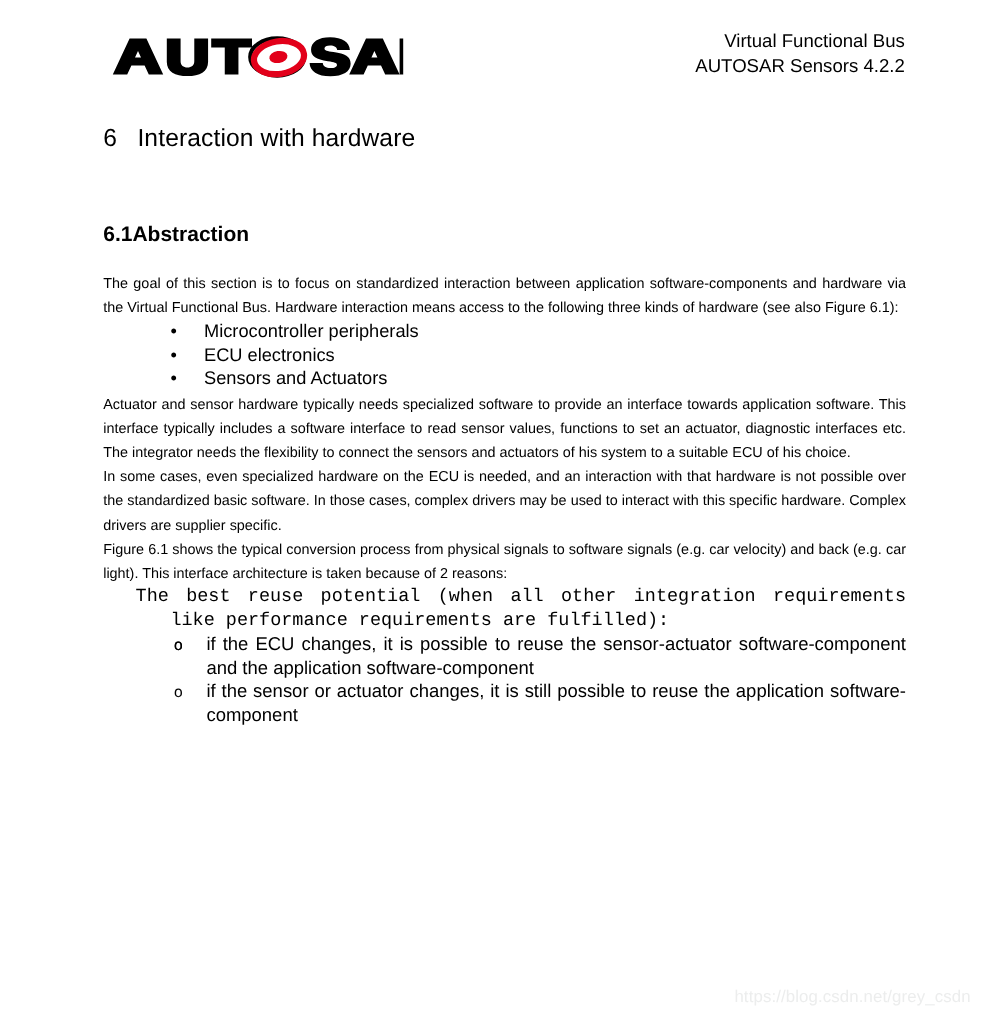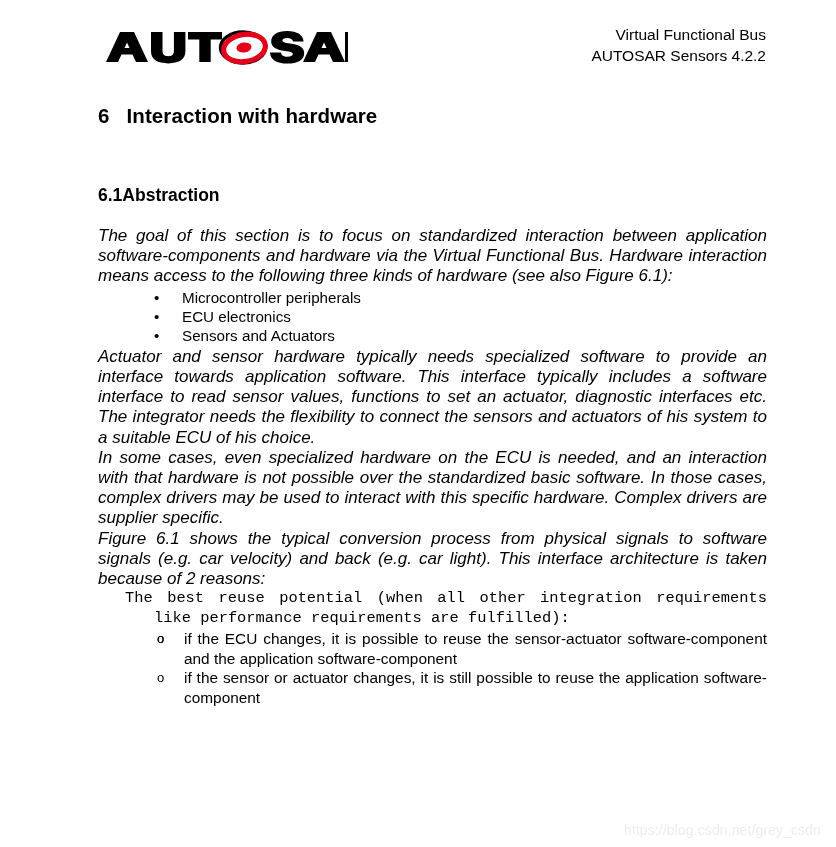--- a/index.html
+++ b/index.html
@@ -11,21 +11,21 @@
     width: 836px;
     height: 847px;
     position: relative;
     font-family: "Liberation Sans", sans-serif;
     color: #000000;
     overflow: hidden;
   }
 
   .page {
     position: absolute;
-    left: 12px; top: 0;
+    left: 0; top: 0;
     width: 770px;
     height: 847px;
   }
 
   
   .doc-header {
     position: absolute;
     left: 0;
     top: 24px;
     width: 836px;
@@ -51,21 +51,21 @@
     color: #000;
   }
   .header-text div { white-space: nowrap; }
 
   
   .h1 {
     position: absolute;
     left: 86px;
     top: 104px;
     font-size: 20.5px;
-    font-weight: bold;
+    font-weight: normal;
     letter-spacing: 0.1px;
     white-space: nowrap;
   }
   .h1 .num { margin-right: 17px; }
 
   .h2 {
     position: absolute;
     left: 86px;
     top: 185px;
     font-size: 17.5px;
@@ -77,27 +77,26 @@
   
   .body-block {
     position: absolute;
     left: 86px;
     top: 226px;
     width: 669px;
   }
 
   p.para {
     margin: 0;
-    font-size: 17px;
+    font-size: 12px;
     line-height: 20.2px;
     text-align: justify;
     text-justify: inter-word;
     -webkit-hyphens: none;
     hyphens: none;
-    font-style: italic;
   }
 
   
   ul.disc-list {
     list-style: none;
     margin: 1px 0 1px 0;
     padding: 0;
   }
   ul.disc-list > li {
     position: relative;

